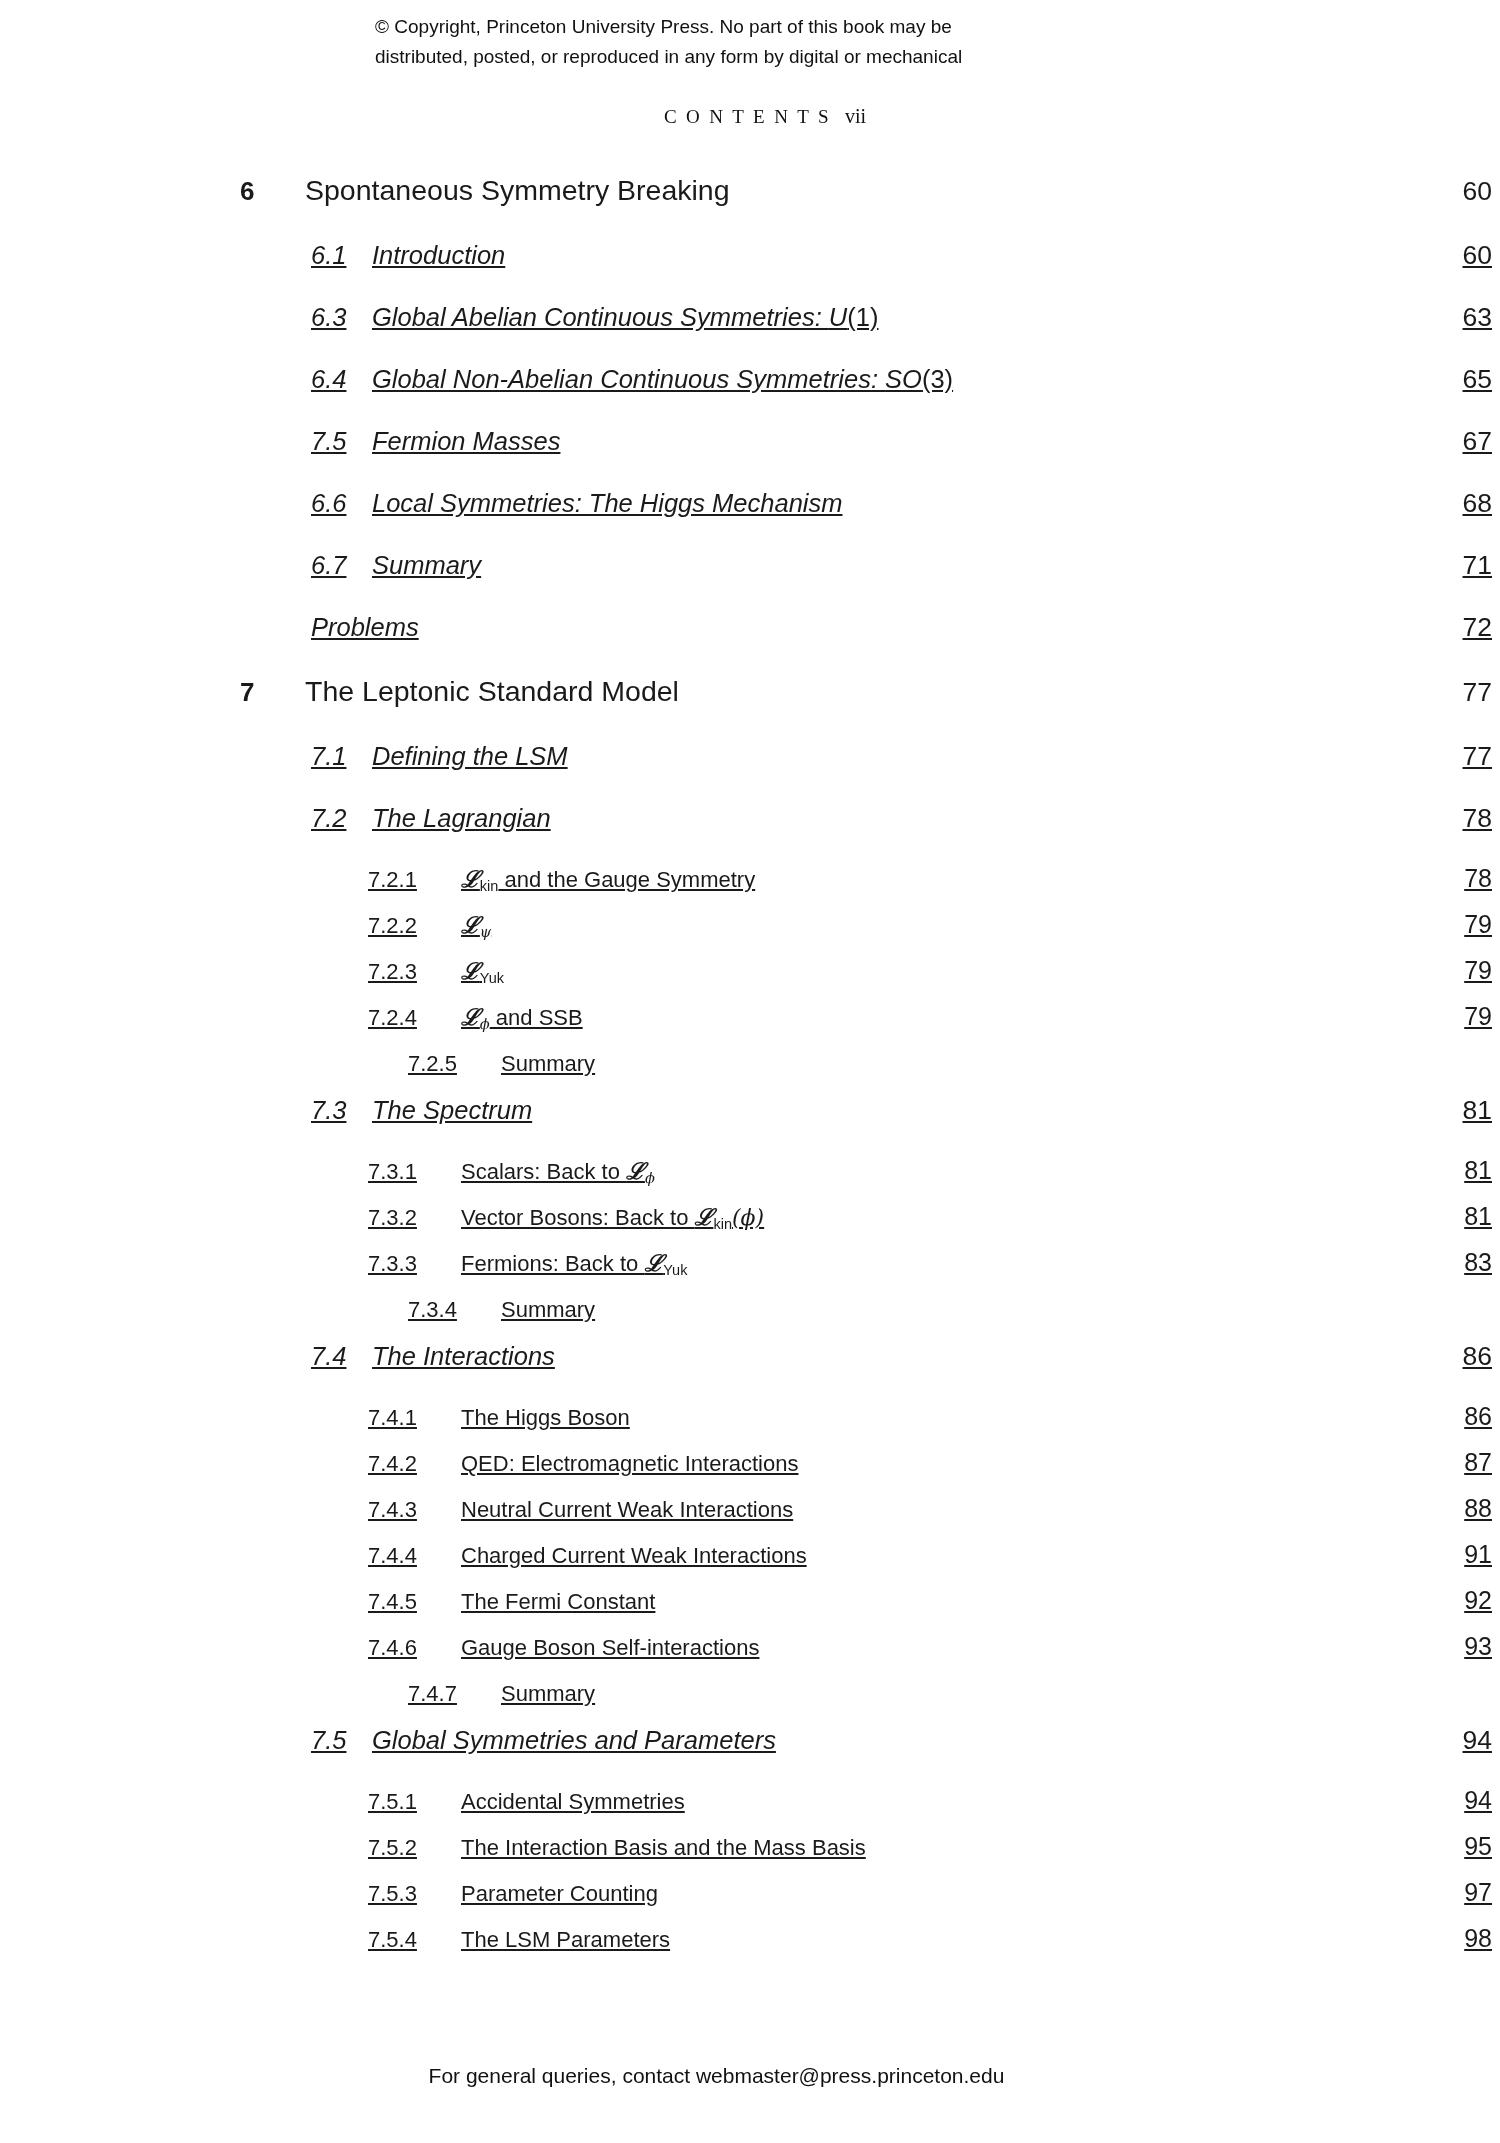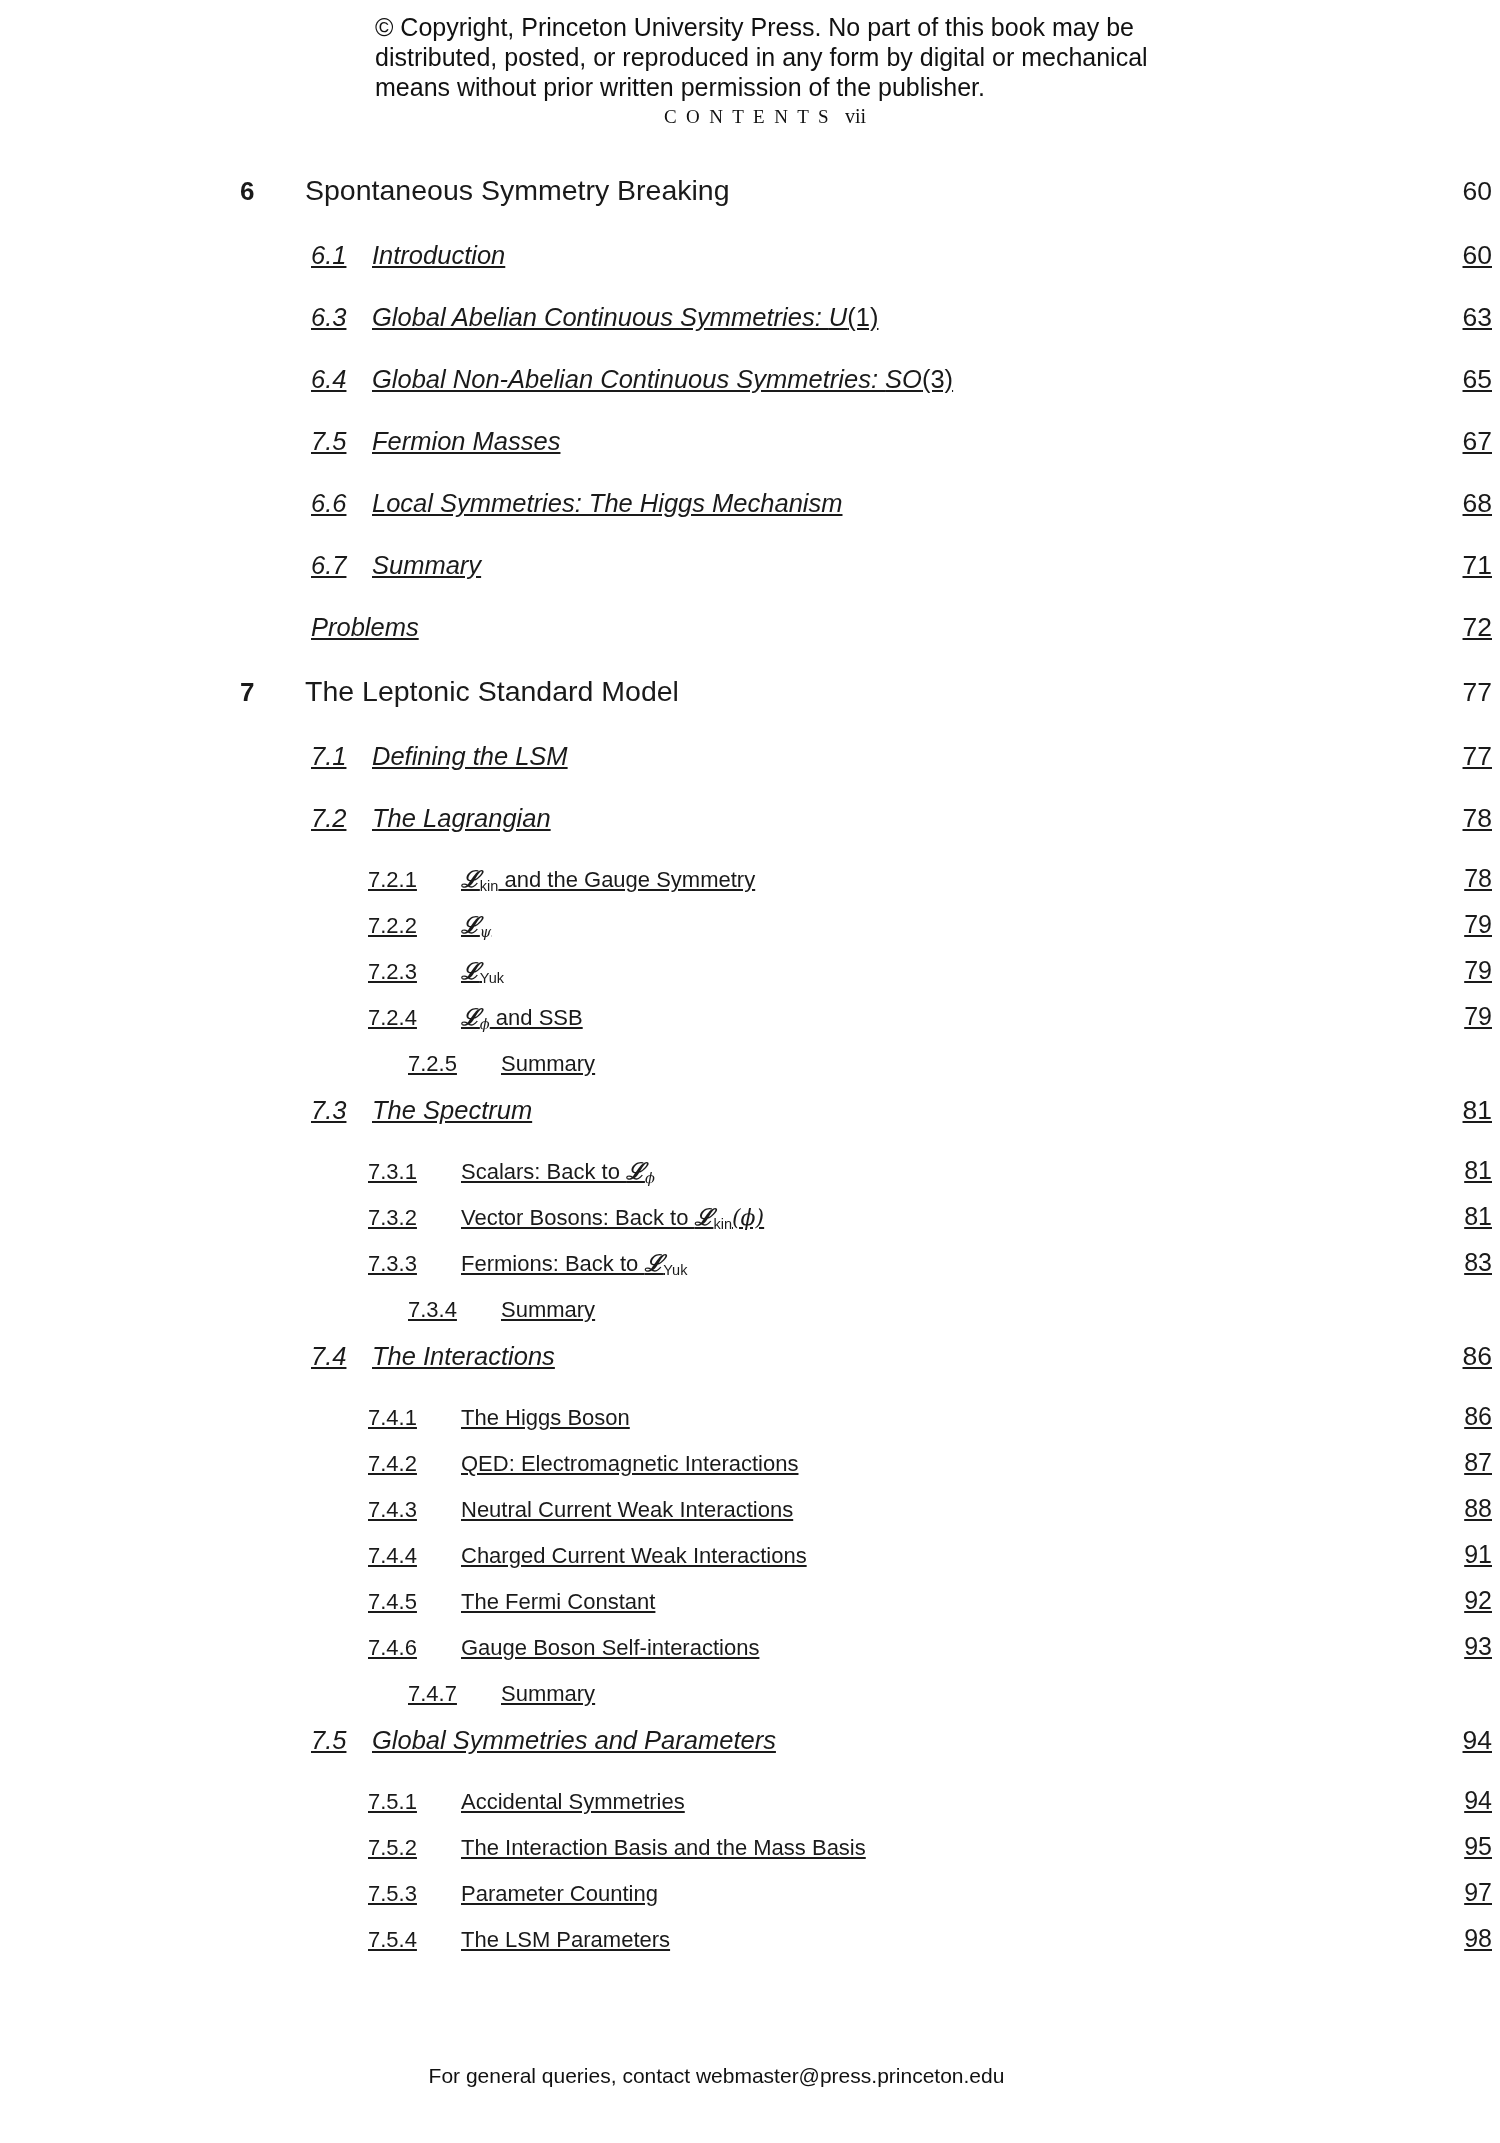--- a/index.html
+++ b/index.html
@@ -22,21 +22,21 @@
     height: 2143px;
     box-sizing: border-box;
   }
 
   
   .copyright {
     position: absolute;
     top: 12px;
     left: 375px;
     width: 745px;
-    font-size: 25px;
+    font-size: 19px;
     line-height: 30px;
     color: #111111;
     text-align: left;
   }
   .copyright div { white-space: nowrap; }
 
   
   .running-head {
     position: absolute;
     top: 105px;
@@ -174,21 +174,20 @@
   }
 </style>
 </head>
 <body>
 
 <div class="page">
 
   <div class="copyright">
     <div>© Copyright, Princeton University Press. No part of this book may be</div>
     <div>distributed, posted, or reproduced in any form by digital or mechanical</div>
-    <div>means without prior written permission of the publisher.</div>
   </div>
 
   <div class="running-head">
     <span>C O N T E N T S</span><span class="folio">vii</span>
   </div>
 
   <div class="toc">
 
     <div class="row chapter">
       <span class="num">6</span>

